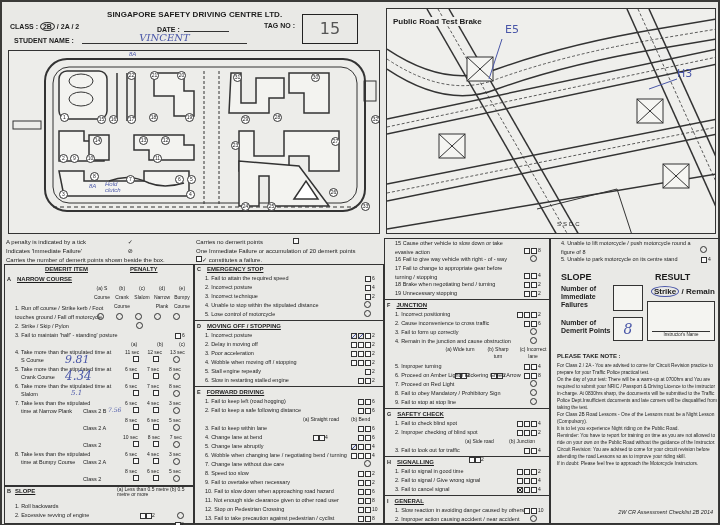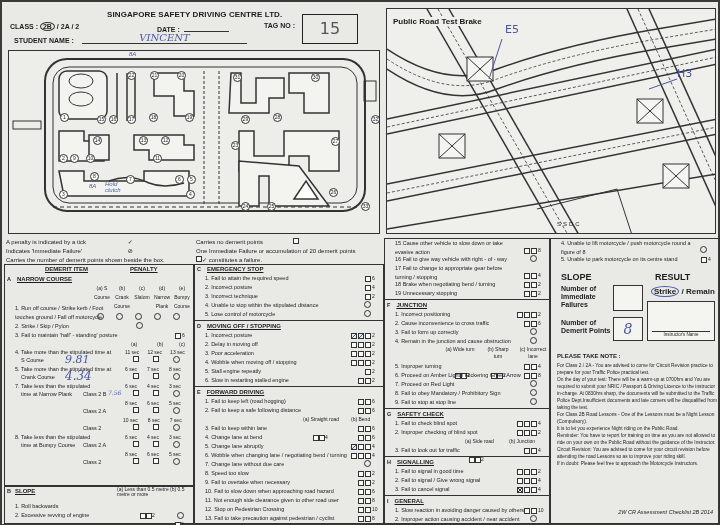--- a/index.html
+++ b/index.html
@@ -255,20 +255,34 @@
           <span>6 sec</span>
           <span>7 sec</span>
           <span>8 sec</span>
         </span>
       <span style="position:absolute;left:128px;top:8px;display:flex;gap:14px">
           <span class="bx"></span>
           <span class="bx"></span>
           <span class="oc"></span>
         </span>
     </div>
+    <div class="row" style="height:17px">
+      <span>6.</span> <span style="white-space:normal;position:absolute;left:16px;width:95px;line-height:8px">Take more than the stipulated time at Slalom</span>
+      <span class="hw" style="position:absolute;left:66px;top:7px;font-size:7px">5.1</span>
+      <span style="position:absolute;left:120px;top:0;font-size:5px;display:flex;gap:10px">
+          <span>6 sec</span>
+          <span>7 sec</span>
+          <span>8 sec</span>
+        </span>
+      <span style="position:absolute;left:128px;top:8px;display:flex;gap:14px">
+          <span class="bx"></span>
+          <span class="bx"></span>
+          <span class="oc"></span>
+        </span>
+    </div>
 
     <div class="row" style="height:17px">
       <span>7.</span> <span style="white-space:normal;position:absolute;left:16px;width:80px;line-height:8px">Take less than the stipulated time at Narrow Plank</span>
       <span style="position:absolute;left:78px;top:8px">Class 2 B</span>
       <span class="hw" style="position:absolute;left:103px;top:6px;font-size:6px">7.56</span>
       <span style="position:absolute;left:120px;top:0;font-size:5px;display:flex;gap:10px">
           <span>6 sec</span>
           <span>4 sec</span>
           <span>3 sec</span>
         </span>

